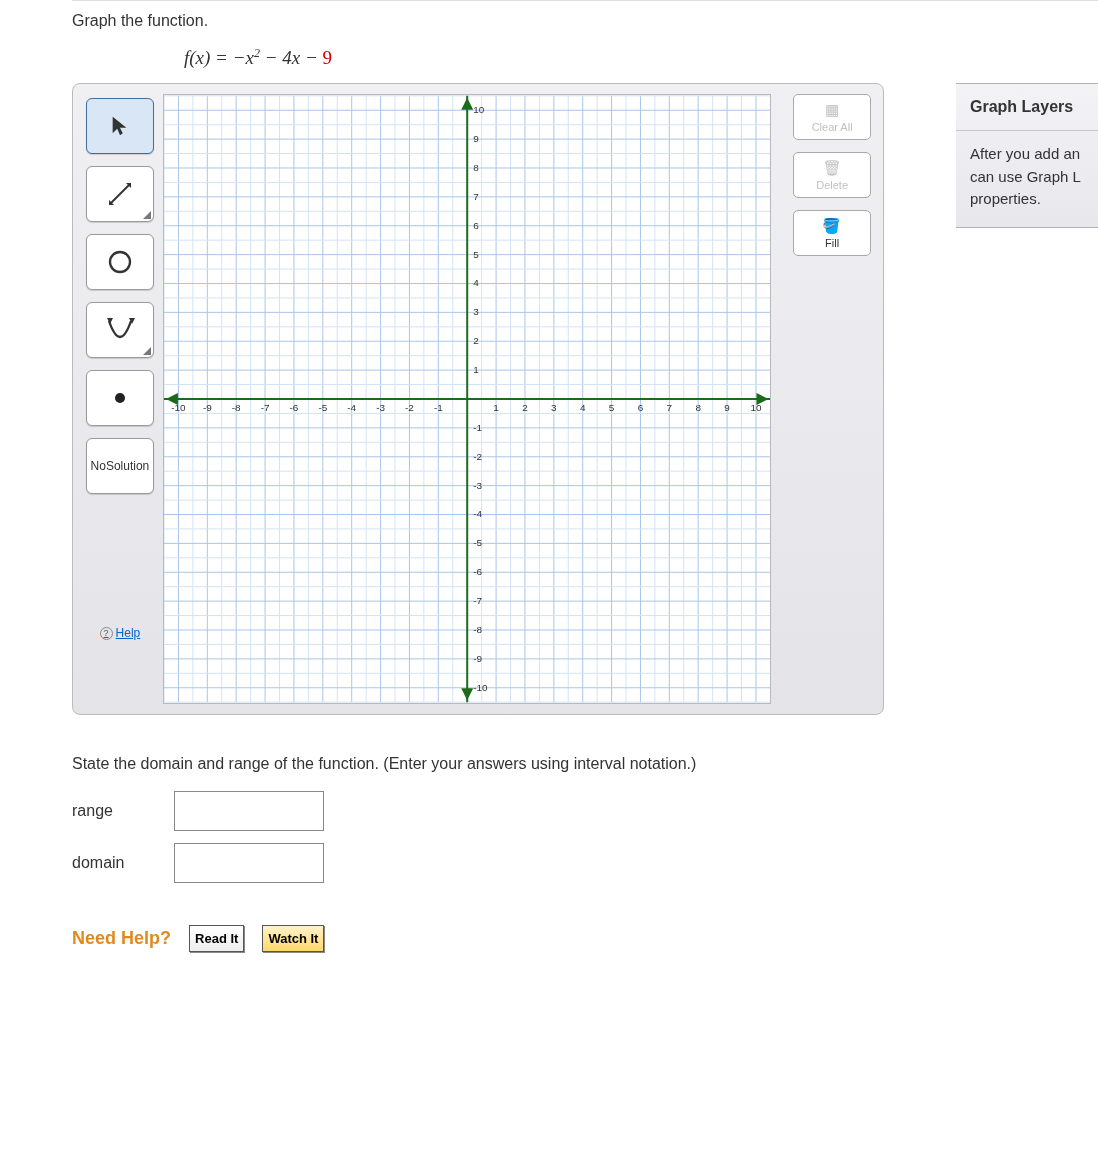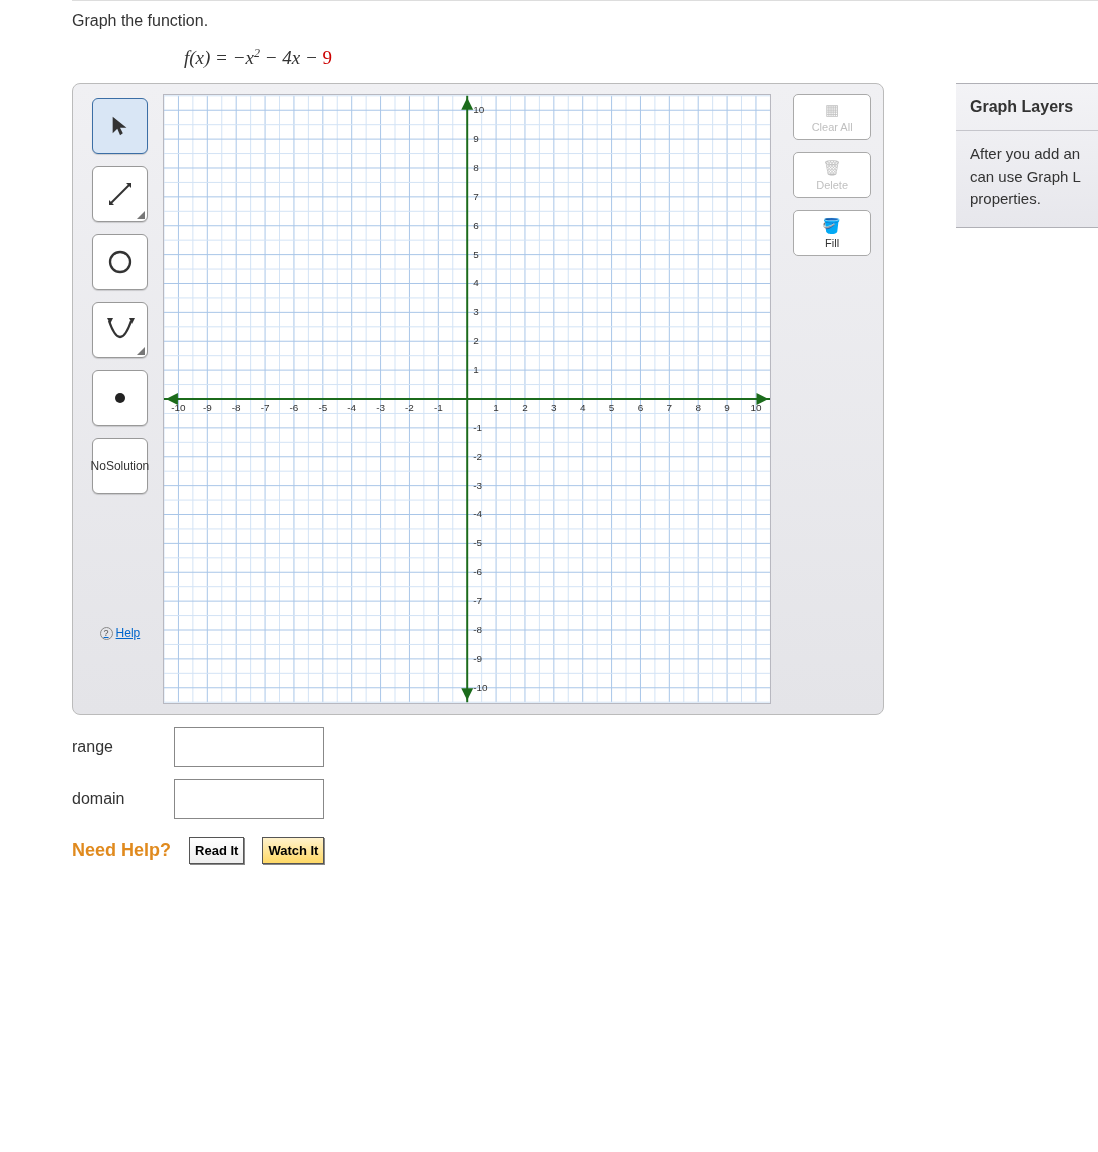--- a/index.html
+++ b/index.html
@@ -35,21 +35,21 @@
   .tool-row { display: flex; }
   .tool-col {
     width: 74px;
     display: flex;
     flex-direction: column;
     align-items: center;
     gap: 12px;
     padding-top: 4px;
   }
   .tool-btn {
-    width: 56px; height: 56px;
+    width: 68px; height: 56px;
     border: 1px solid #999;
     border-radius: 6px;
     background: #fff;
     display: flex; align-items: center; justify-content: center;
     font-size: 24px;
     cursor: pointer;
     position: relative;
     box-shadow: 0 1px 1px rgba(0,0,0,0.15);
   }
   .tool-btn.active { background: #d9e6f5; border-color: #3b6ea5; }
@@ -146,21 +146,21 @@
     gap: 22px;
   }
   .field-row label { width: 80px; font-size: 16px; }
   .field-row input {
     width: 150px; height: 40px;
     border: 1px solid #888;
     font-size: 15px; padding: 0 8px;
   }
 
   .need-help {
-    margin-top: 18px;
+    margin-top: 42px;
     display: flex; align-items: center; gap: 18px;
   }
   .need-help .nh {
     font-weight: bold; font-size: 18px;
     color: #e08a1e;
   }
   .hh-btn {
     border: 1px solid #555;
     background: linear-gradient(#fff,#eee);
     font-size: 13px; font-weight: bold;
@@ -387,20 +387,21 @@
     <div class="layers-panel" style="top:0;">
       <div class="layers-head">Graph Layers</div>
       <div class="layers-body">
         <span>After you add an</span><br>
         <span>can use Graph L</span><br>
         <span>properties.</span>
       </div>
     </div>
   </div>
 
+  <div class="subq">State the domain and range of the function. (Enter your answers using interval notation.)</div>
 
   <div class="field-row">
     <label>range</label>
     <input type="text" style="">
   </div>
   <div class="field-row">
     <label>domain</label>
     <input type="text" style="">
   </div>
 

